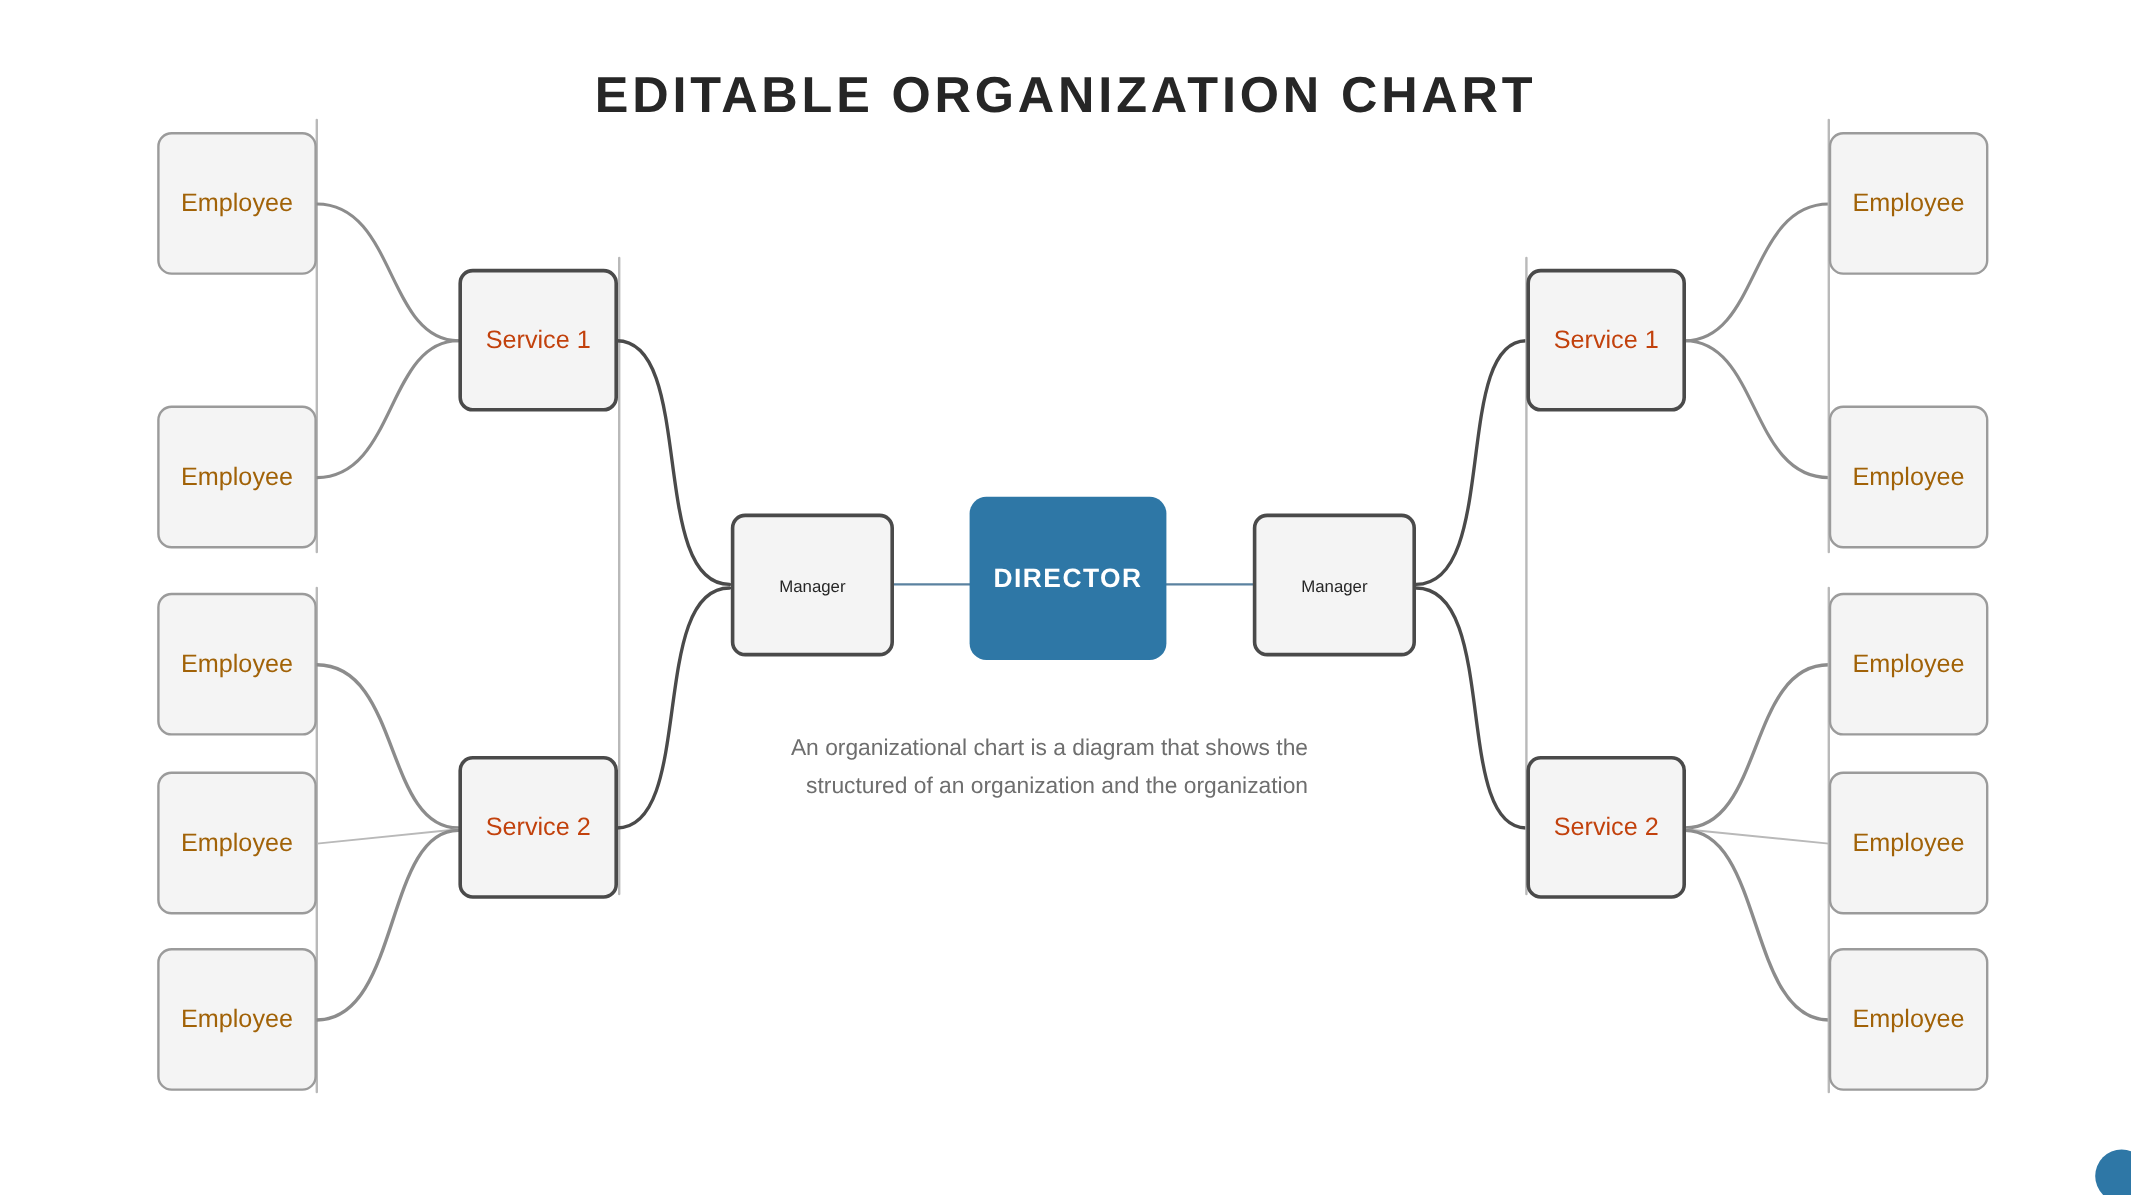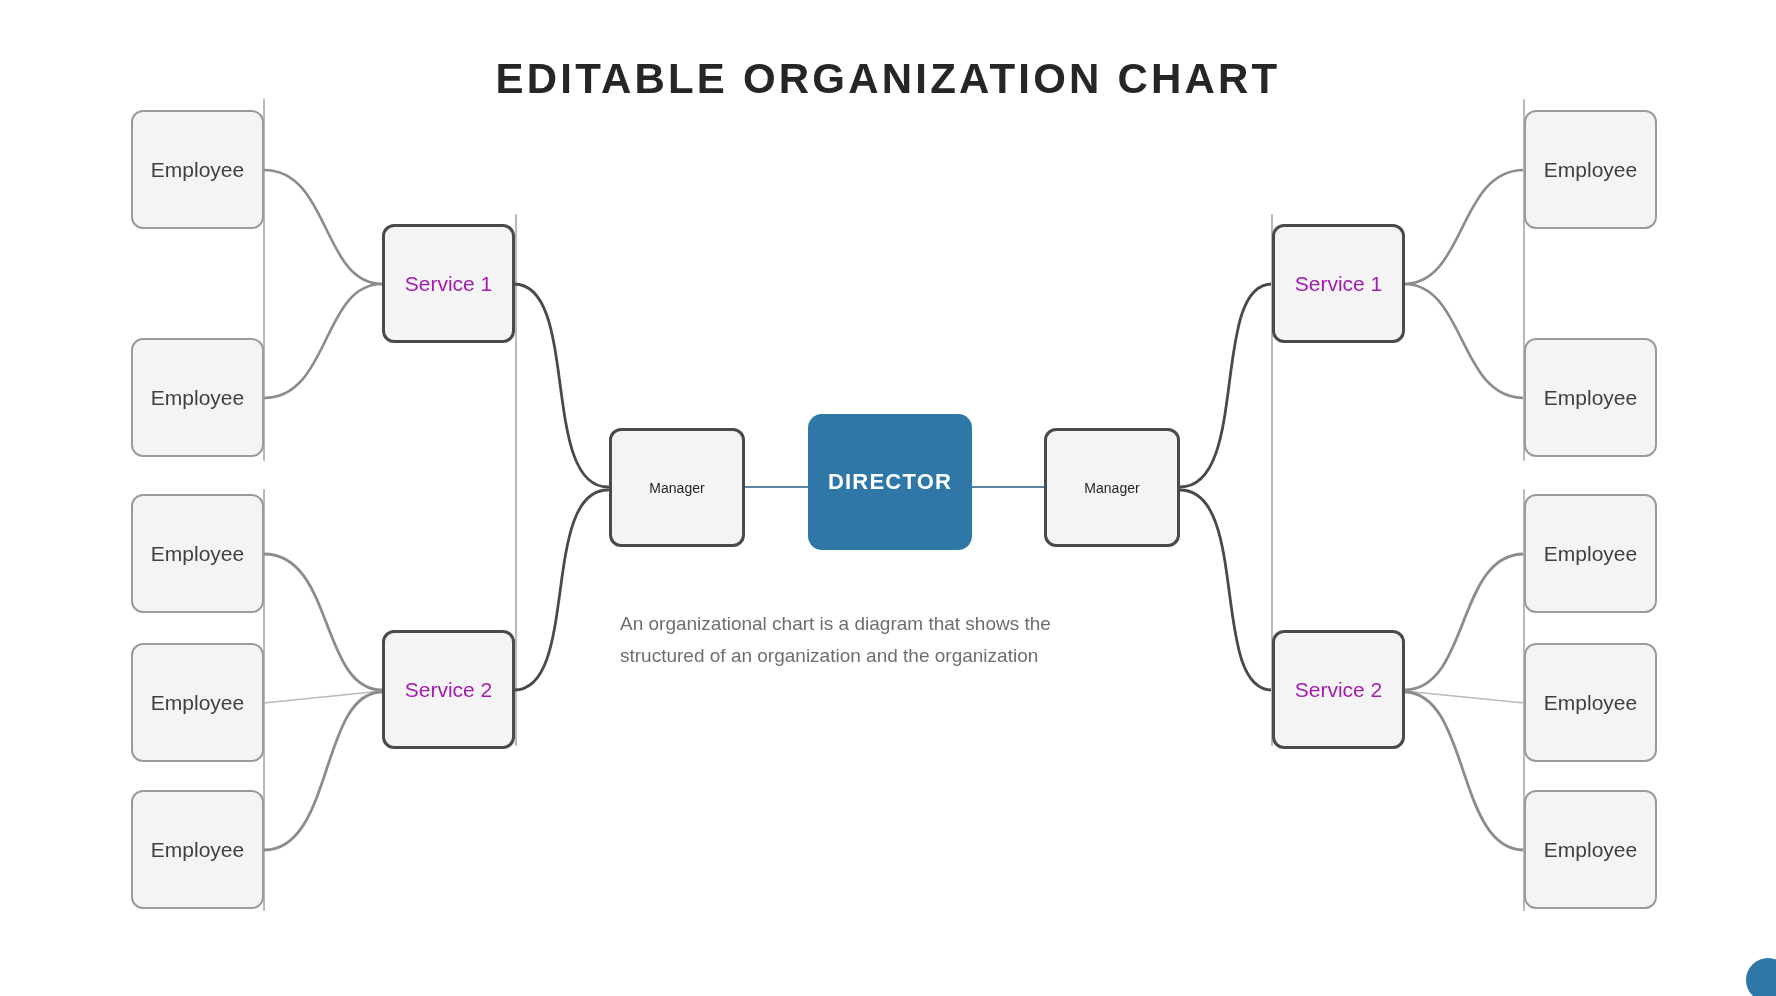--- a/index.html
+++ b/index.html
@@ -48,27 +48,27 @@
     display: flex;
     align-items: center;
     justify-content: center;
     text-align: center;
     border-radius: 12px;
     font-family: "Liberation Sans", sans-serif;
   }
   .node-employee {
     background: #f4f4f4;
     border: 2px solid #9b9b9b;
-    color: #404040;
+    color: #a16207;
     font-size: 21px;
   }
   .node-service {
     background: #f4f4f4;
     border: 3px solid #4a4a4a;
-    color: #a21caf;
+    color: #c2410c;
     font-size: 21px;
   }
   .node-manager {
     background: #f4f4f4;
     border: 3px solid #4a4a4a;
     color: #262626;
     font-size: 14px;
   }
   .node-director {
     background: #2e77a6;
@@ -77,21 +77,21 @@
     font-size: 22px;
     font-weight: bold;
     letter-spacing: 1.2px;
     border-radius: 14px;
   }
   .description {
     position: absolute;
     left: 620px;
     top: 608px;
     width: 470px;
-    text-align: left;
+    text-align: right;
     font-family: "Liberation Sans", sans-serif;
     font-size: 19px;
     line-height: 32px;
     color: #6e6e6e;
   }
   .corner-dot {
     position: absolute;
     right: -14px;
     bottom: -6px;
     width: 44px;

